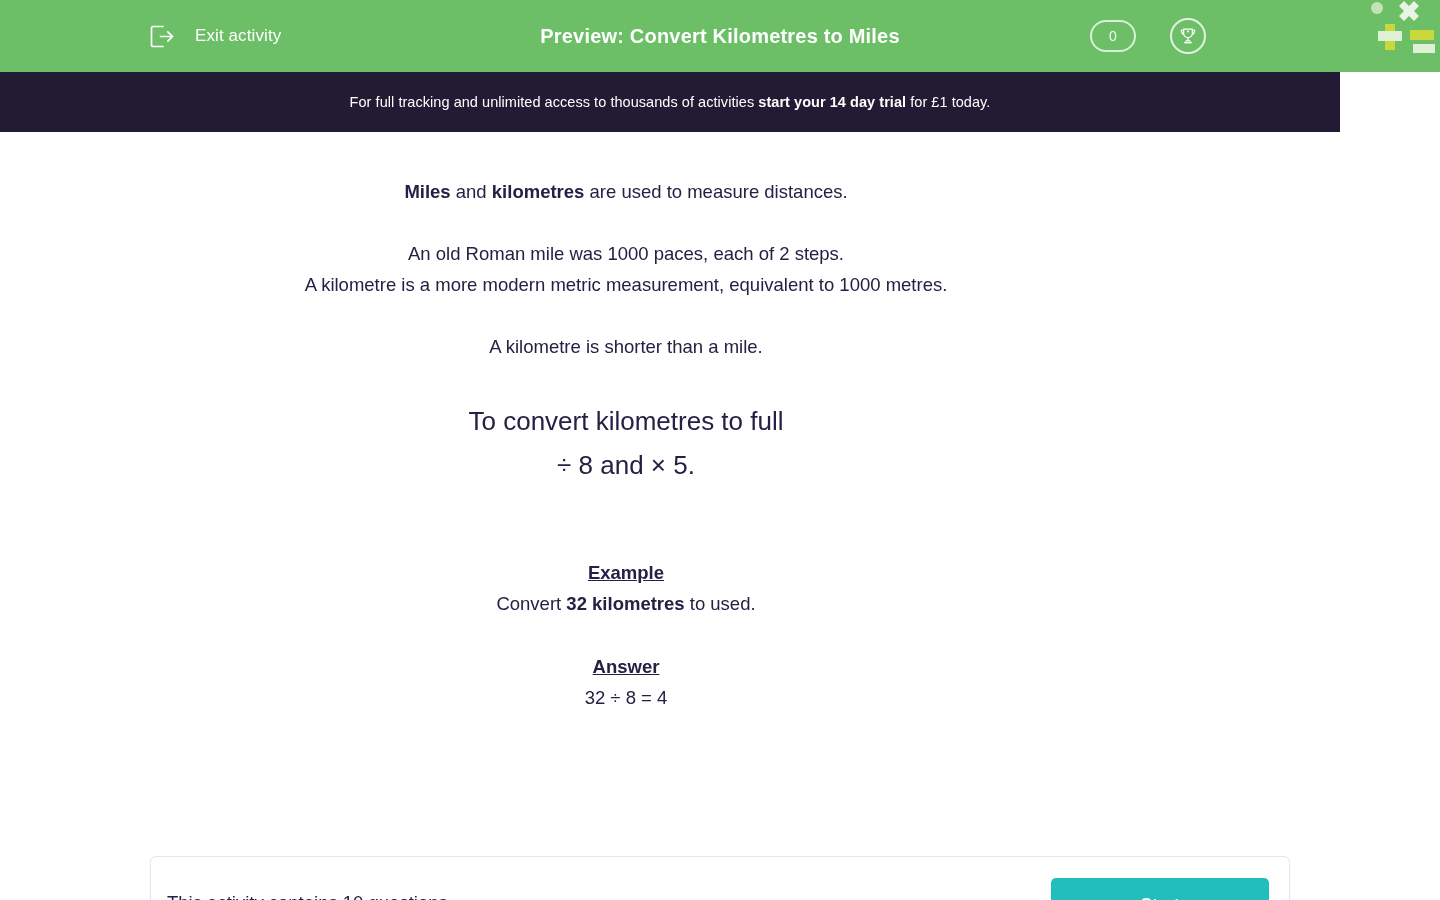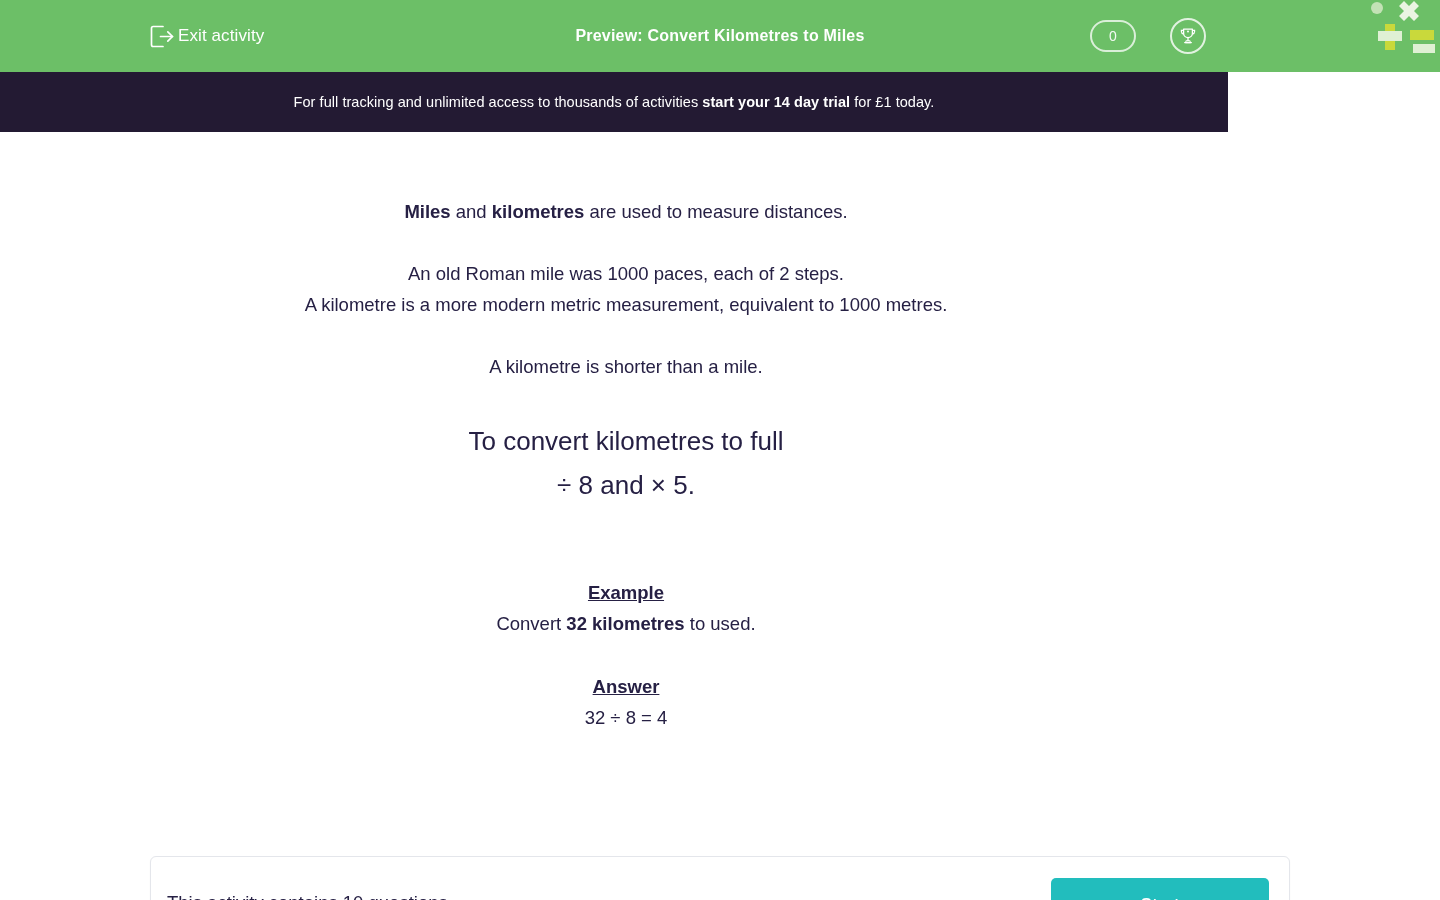--- a/index.html
+++ b/index.html
@@ -23,40 +23,40 @@
     overflow: hidden;
   }
 
   .exit-activity {
     position: absolute;
     left: 149px;
     top: 0;
     height: 72px;
     display: flex;
     align-items: center;
-    gap: 3px;
+    gap: 20px;
     cursor: pointer;
   }
   .exit-icon { width: 26px; height: 25px; display: block; }
   .exit-label {
     color: #ffffff;
     font-size: 17px;
     line-height: 20px;
     letter-spacing: .1px;
   }
 
   .topbar-title {
     position: absolute;
     left: 0; right: 0;
     top: 0;
     height: 72px;
     line-height: 72px;
     text-align: center;
     color: #ffffff;
-    font-size: 16px;
+    font-size: 20px;
     font-weight: bold;
     letter-spacing: .2px;
     pointer-events: none;
   }
 
   .score-pill {
     position: absolute;
     left: 1090px;
     top: 20px;
     width: 46px;
@@ -90,39 +90,39 @@
     position: absolute;
     right: 0;
     top: 0;
     width: 85px;
     height: 58px;
     pointer-events: none;
   }
 
   
   .trial-banner {
-    width: 1228px;
+    width: 1340px;
     height: 60px;
     background: #231A33;
     display: flex;
     align-items: center;
     justify-content: center;
   }
   .trial-text {
     color: #ffffff;
     font-size: 14.5px;
     font-weight: bold;
     letter-spacing: .05px;
   }
   .trial-text .light { font-weight: normal; }
 
   
   .lesson {
     width: 1252px;
-    padding-top: 64px;
+    padding-top: 44px;
     text-align: center;
     color: #262044;
   }
 
   .lesson p {
     font-size: 18.5px;
     line-height: 31px;
     color: #262044;
   }
   .lesson .blk { margin-bottom: 31px; }

